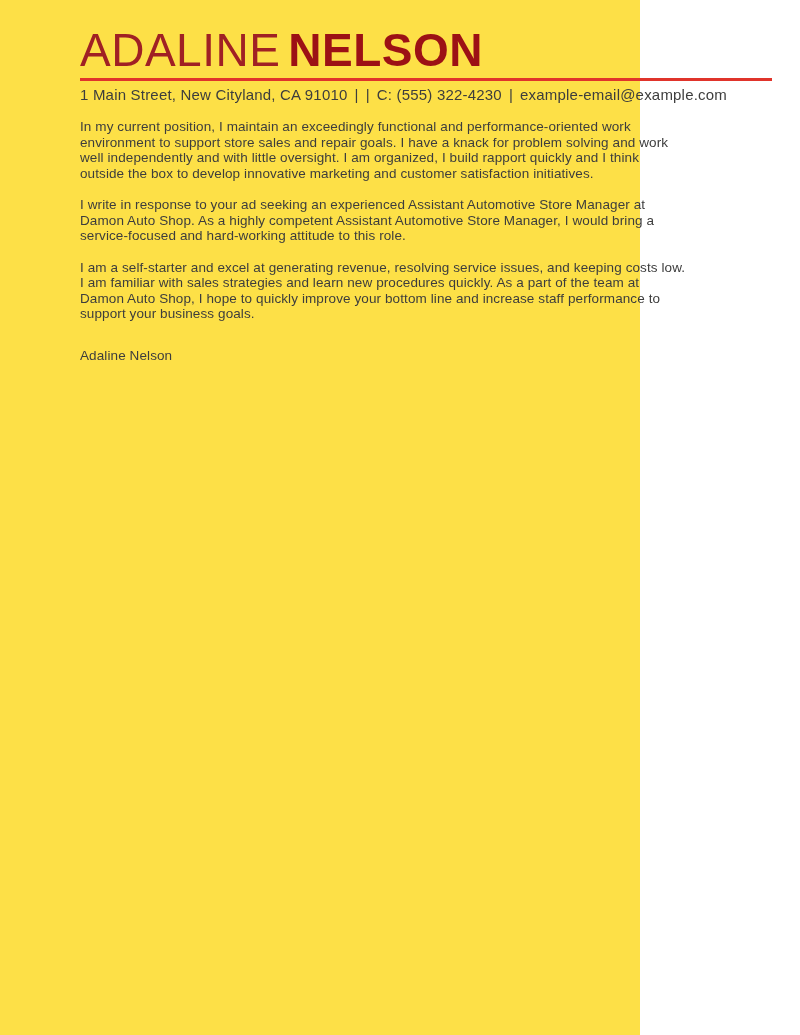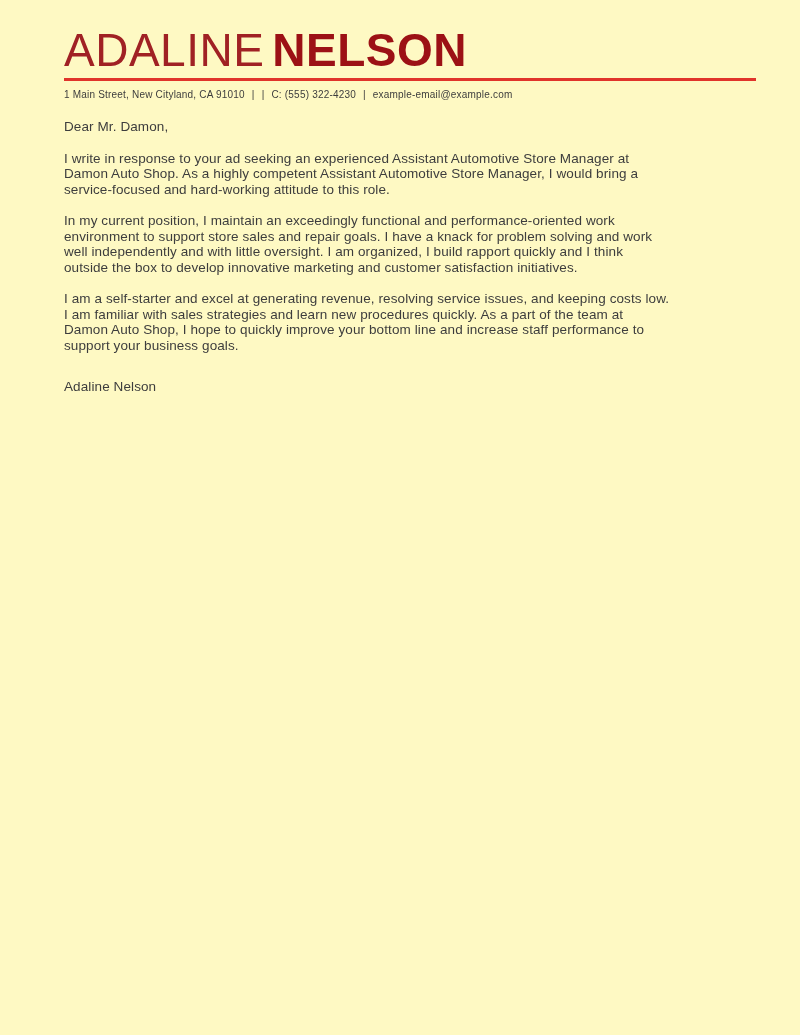--- a/index.html
+++ b/index.html
@@ -5,25 +5,25 @@
   html, body {
     margin: 0;
     padding: 0;
     background: #ffffff;
     width: 800px;
     height: 1035px;
     overflow: hidden;
     font-family: "Liberation Sans", "DejaVu Sans", sans-serif;
   }
   .page {
-    width: 800px;
+    width: 640px;
     height: 1035px;
-    background: #fef9c3;
+    background: #fde047;
     box-sizing: border-box;
-    padding: 26px 53px 0 64px;
+    padding: 26px 53px 0 80px;
   }
   
   .letterhead { margin: 0; }
   .name {
     margin: 0;
     padding: 0;
     font-size: 46px;
     line-height: 48px;
     letter-spacing: 0.5px;
     white-space: nowrap;
@@ -38,21 +38,21 @@
     margin-left: 8px;
   }
   .divider {
     height: 3px;
     width: 692px;
     background: #e0342b;
     margin-top: 4px;
   }
   .contact {
     margin-top: 5px;
-    font-size: 10px;
+    font-size: 15px;
     line-height: 17px;
     color: #3d3d3d;
     letter-spacing: 0.2px;
     display: flex;
     align-items: baseline;
     gap: 7px;
     white-space: nowrap;
   }
   .contact .pipe { color: #3d3d3d; }
   
@@ -82,30 +82,29 @@
       <span>1 Main Street, New Cityland, CA 91010</span>
       <span class="pipe">|</span>
       <span class="pipe">|</span>
       <span>C: (555) 322-4230</span>
       <span class="pipe">|</span>
       <span>example-email@example.com</span>
     </div>
   </header>
 
   <main class="letter">
-    <p class="salutation">Dear Mr. Damon,</p>
-
-    <p class="para">I write in response to your ad seeking an experienced Assistant Automotive Store Manager at
-Damon Auto Shop. As a highly competent Assistant Automotive Store Manager, I would bring a
-service-focused and hard-working attitude to this role.</p>
 
     <p class="para">In my current position, I maintain an exceedingly functional and performance-oriented work
 environment to support store sales and repair goals. I have a knack for problem solving and work
 well independently and with little oversight. I am organized, I build rapport quickly and I think
 outside the box to develop innovative marketing and customer satisfaction initiatives.</p>
+
+    <p class="para">I write in response to your ad seeking an experienced Assistant Automotive Store Manager at
+Damon Auto Shop. As a highly competent Assistant Automotive Store Manager, I would bring a
+service-focused and hard-working attitude to this role.</p>
 
     <p class="para">I am a self-starter and excel at generating revenue, resolving service issues, and keeping costs low.
 I am familiar with sales strategies and learn new procedures quickly. As a part of the team at
 Damon Auto Shop, I hope to quickly improve your bottom line and increase staff performance to
 support your business goals.</p>
 
 
 
     <p class="signature">Adaline Nelson</p>
   </main>

